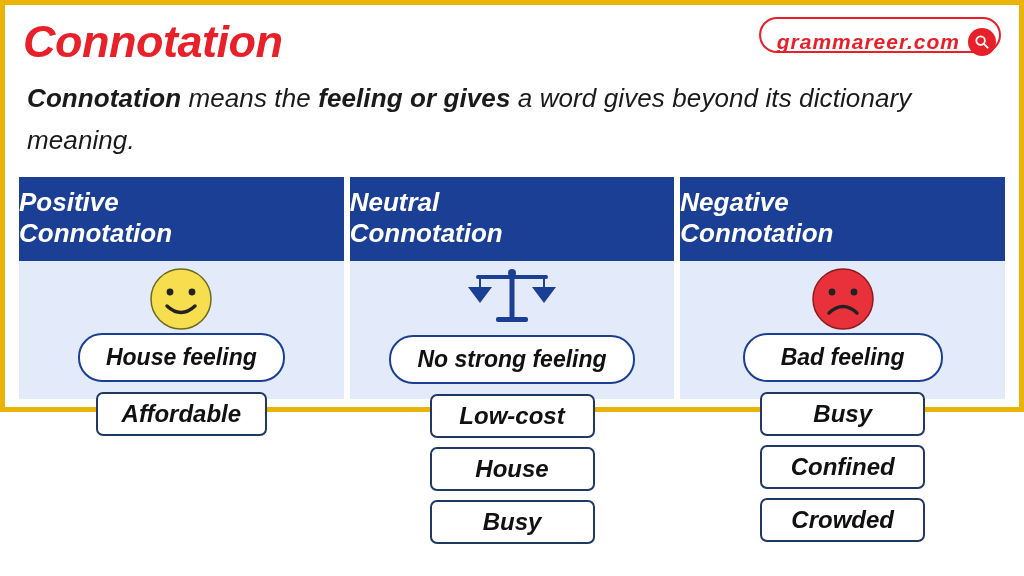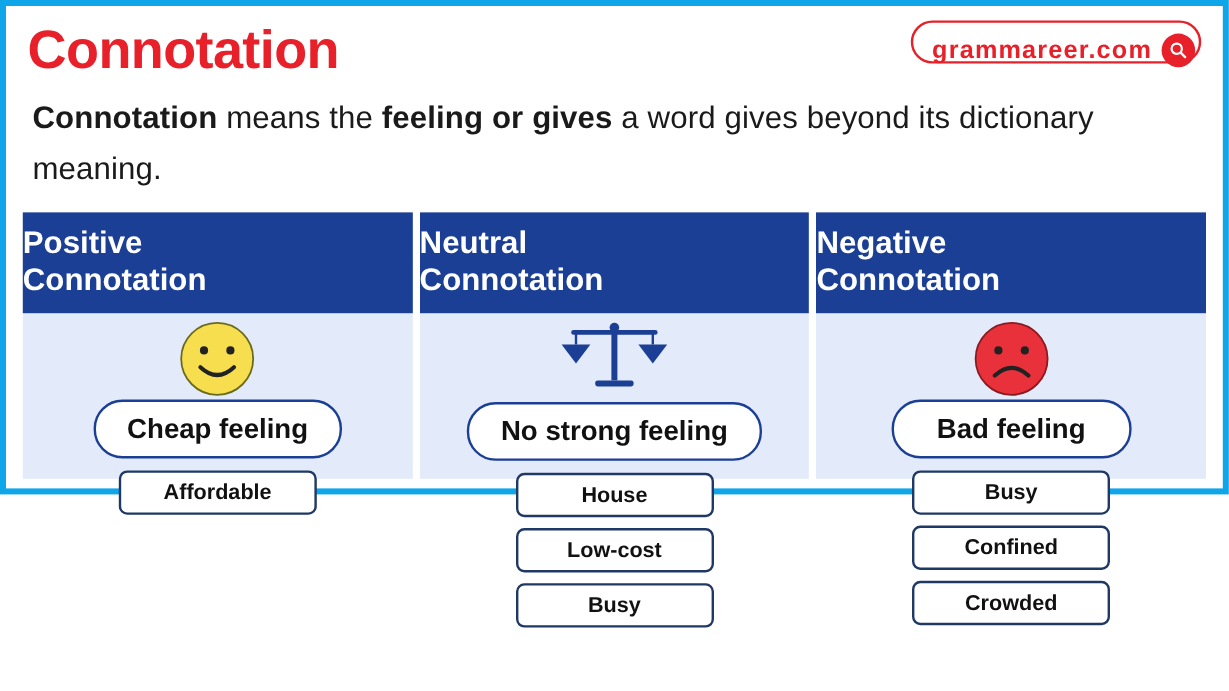--- a/index.html
+++ b/index.html
@@ -11,22 +11,23 @@
     height: 576px;
     font-family: "Liberation Sans", sans-serif;
     background: #ffffff;
     overflow: hidden;
   }
   .page {
     position: relative;
     width: 1024px;
     height: 412px;
     box-sizing: border-box;
-    border: 5px solid #0ea5e9;
-    background: #ffffff;
+    border: 5px solid #eab308;
+    background: #ffffff;
+    font-style: italic;
   }
 
   
   .header {
     position: relative;
     height: 72px;
     padding: 6px 18px 0 18px;
     box-sizing: border-box;
   }
   .title {
@@ -125,21 +126,21 @@
     text-align: center;
     padding: 9px 26px;
     margin-bottom: 10px;
     min-width: 200px;
     box-sizing: border-box;
   }
   .pill {
     background: #ffffff;
     border: 2px solid #1f3864;
     border-radius: 7px;
-    font-size: 18px;
+    font-size: 24px;
     font-weight: bold;
     color: #111111;
     text-align: center;
     padding: 6px 24px;
     margin-bottom: 9px;
     min-width: 165px;
     box-sizing: border-box;
   }
 </style>
 </head>
@@ -173,21 +174,21 @@
         <div>Connotation</div>
       </div>
       <div class="icon-wrap">
         <svg width="68" height="68" viewBox="0 0 68 68" aria-hidden="true">
           <circle cx="34" cy="34" r="30" fill="#f7de4e" stroke="#6b6b1f" stroke-width="1.5"></circle>
           <circle cx="23" cy="27" r="3.4" fill="#222222"></circle>
           <circle cx="45" cy="27" r="3.4" fill="#222222"></circle>
           <path d="M20 41 Q34 54 48 41" fill="none" stroke="#222222" stroke-width="3.4" stroke-linecap="round"></path>
         </svg>
       </div>
-      <div class="pill-main">Cheap feeling</div>
+      <div class="pill-main">House feeling</div>
       <div class="pill">Affordable</div>
     </div>
 
     <div class="col">
       <div class="col-head">
         <div>Neutral</div>
         <div>Connotation</div>
       </div>
       <div class="icon-wrap">
         <svg width="92" height="70" viewBox="0 0 92 70" aria-hidden="true">
@@ -195,22 +196,22 @@
           <rect x="30" y="52" width="32" height="5" rx="2" fill="#1b3f94"></rect>
           <rect x="10" y="10" width="72" height="4" rx="2" fill="#1b3f94"></rect>
           <circle cx="46" cy="8" r="4" fill="#1b3f94"></circle>
           <line x1="14" y1="13" x2="14" y2="22" stroke="#1b3f94" stroke-width="2"></line>
           <line x1="78" y1="13" x2="78" y2="22" stroke="#1b3f94" stroke-width="2"></line>
           <path d="M2 22 L26 22 L14 38 Z" fill="#1b3f94"></path>
           <path d="M66 22 L90 22 L78 38 Z" fill="#1b3f94"></path>
         </svg>
       </div>
       <div class="pill-main">No strong feeling</div>
+      <div class="pill">Low-cost</div>
       <div class="pill">House</div>
-      <div class="pill">Low-cost</div>
       <div class="pill">Busy</div>
     </div>
 
     <div class="col">
       <div class="col-head">
         <div>Negative</div>
         <div>Connotation</div>
       </div>
       <div class="icon-wrap">
         <svg width="68" height="68" viewBox="0 0 68 68" aria-hidden="true">

